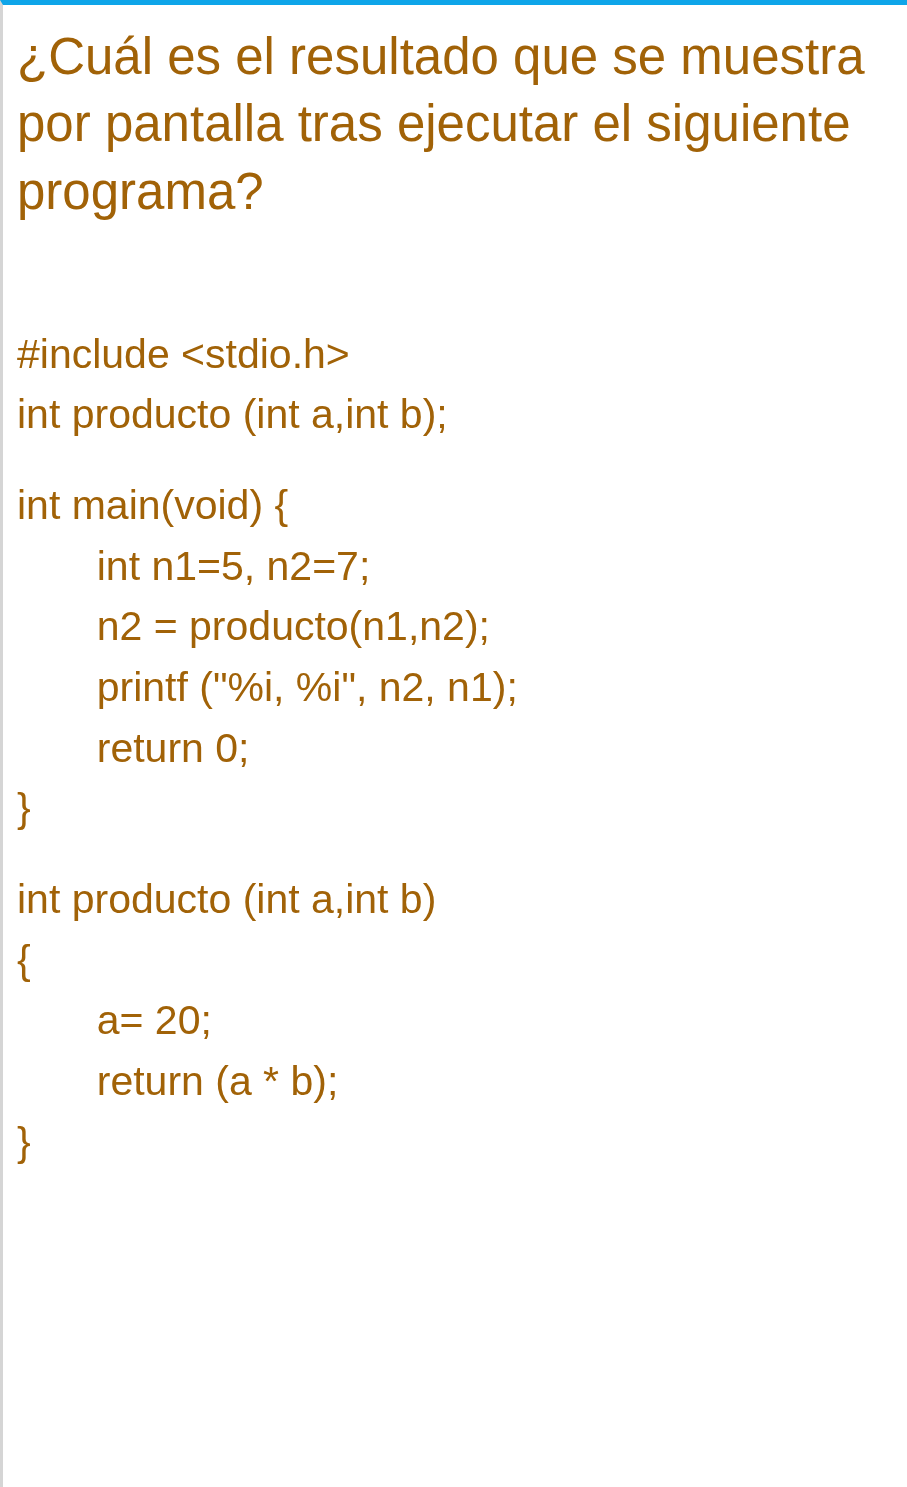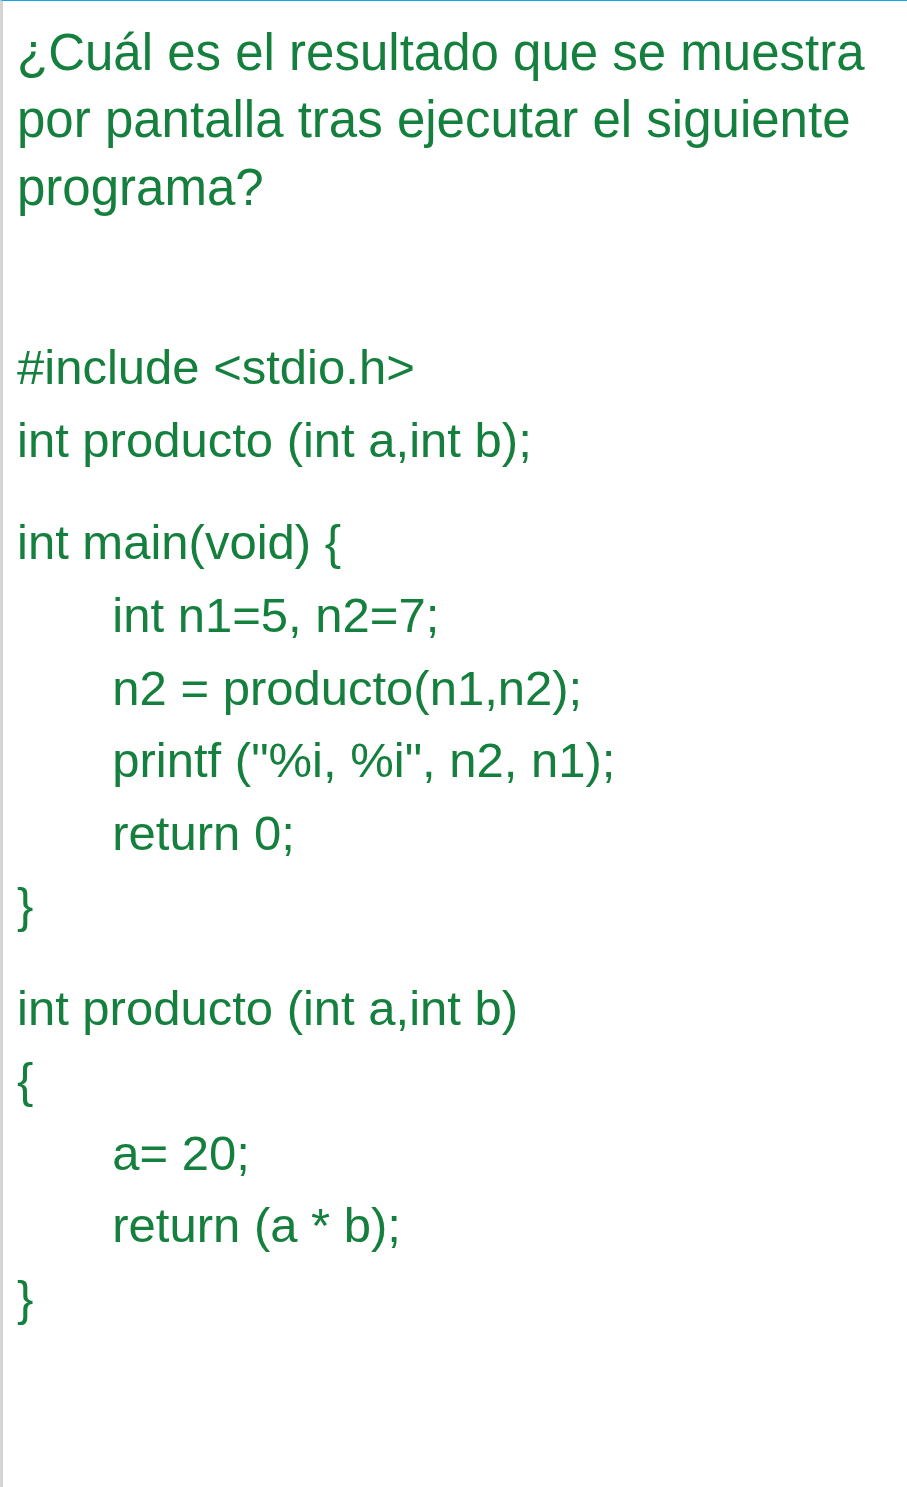--- a/index.html
+++ b/index.html
@@ -9,34 +9,34 @@
     }
     body {
       font-family: Arial, Helvetica, sans-serif;
       background: #f5f5f5;
       width: 907px;
       height: 1487px;
     }
     .container {
       background: #ffffff;
       border-left: 3px solid #d5d5d5;
-      border-top: 1px solid #0ea5e9;
+      border-top: 5px solid #0ea5e9;
       padding: 18px 28px 18px 14px;
-      color: #15803d;
+      color: #a16207;
       width: 100%;
       min-height: 100%;
     }
     .question {
       font-size: 51px;
       line-height: 1.32;
       margin-bottom: 38px;
       font-weight: 400;
     }
     .code {
-      font-size: 49px;
+      font-size: 41px;
       line-height: 1.48;
       white-space: pre;
       font-weight: 400;
     }
     .spacer {
       height: 30px;
     }
   </style>
 </head>
 <body>

